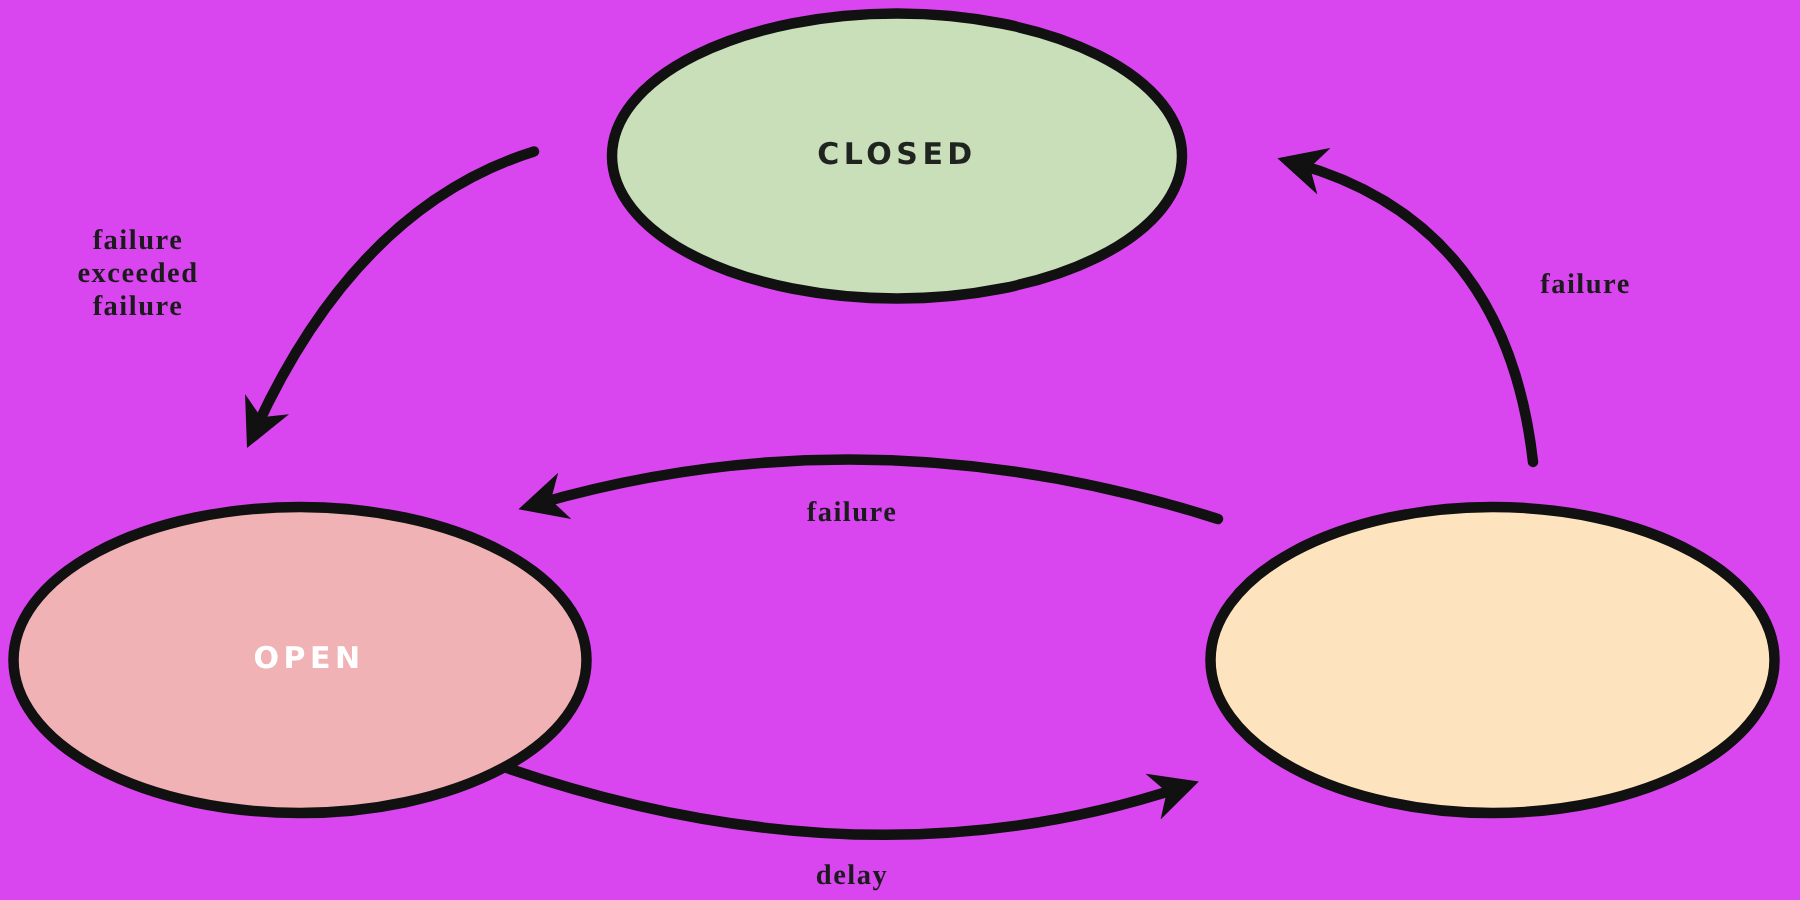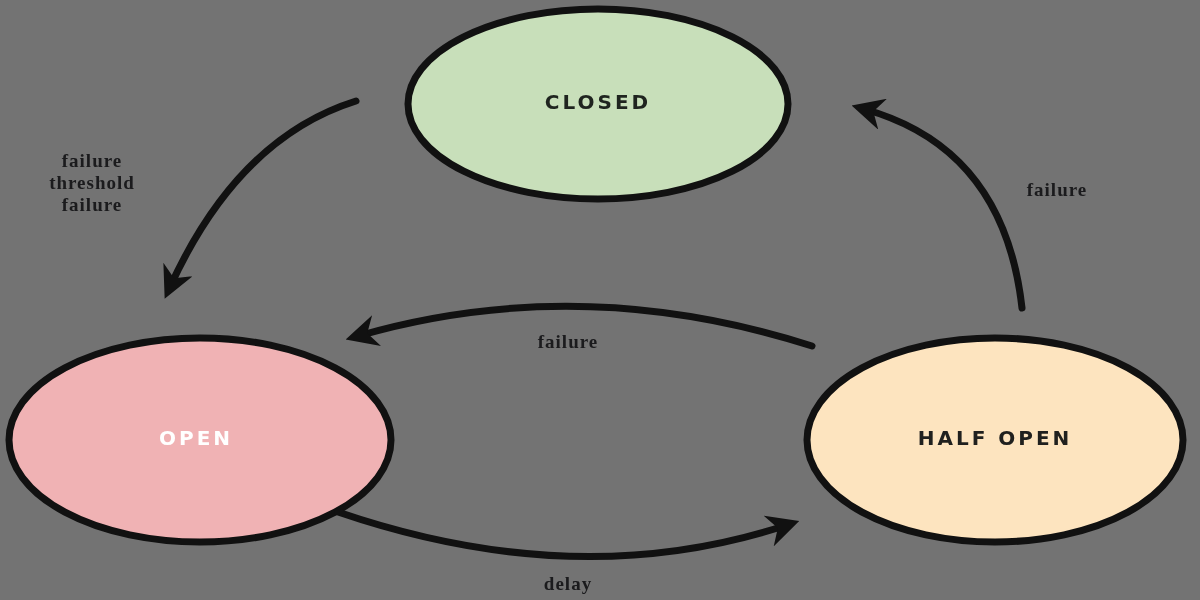--- a/index.html
+++ b/index.html
@@ -5,21 +5,21 @@
   html, body {
     margin: 0; padding: 0;
     width: 1200px; height: 600px;
     background: #ffffff;
     overflow: hidden;
     font-family: "DejaVu Sans", "Liberation Sans", sans-serif;
   }
   .stage {
     position: relative;
     width: 1200px; height: 600px;
-    background: #737373;
+    background: #d946ef;
   }
   .stage svg { position: absolute; left: 0; top: 0; }
   .edge-path {
     fill: none;
     stroke: #111111;
     stroke-width: 7;
     stroke-linecap: round;
   }
   .node-ellipse {
     stroke: #111111;
@@ -60,25 +60,24 @@
     <ellipse class="node-ellipse" cx="200" cy="440" rx="191" ry="102" fill="#f0b2b4"></ellipse>
     <ellipse class="node-ellipse" cx="995" cy="440" rx="188" ry="102" fill="#fde4bf"></ellipse>
 
     <path class="edge-path" d="M356,101 Q238,138 170,287" marker-end="url(#arrowhead)"></path>
     <path class="edge-path" d="M1022,308 Q1004,148 864,109" marker-end="url(#arrowhead)"></path>
     <path class="edge-path" d="M812,346 Q580,272 358,336" marker-end="url(#arrowhead)"></path>
     <path class="edge-path" d="M338,512 Q578,594 787,525" marker-end="url(#arrowhead)"></path>
   </svg>
 
   <div class="label node-label" style="left: 598px; top: 102px; color: rgb(31, 36, 31);">CLOSED</div>
-  <div class="label node-label" style="left: 196px; top: 438px; color: rgb(255, 255, 255);">OPEN</div>
-  <div class="label node-label" style="left: 995px; top: 438px; color: rgb(32, 32, 30);">HALF OPEN</div>
+  <div class="label node-label" style="left: 206px; top: 438px; color: rgb(255, 255, 255);">OPEN</div>
 
   <div class="label edge-label" style="left:92px; top:183px;">
     <div>failure</div>
-    <div>threshold</div>
+    <div>exceeded</div>
     <div>failure</div>
   </div>
   <div class="label edge-label" style="left:1057px; top:190px;">failure</div>
   <div class="label edge-label" style="left:568px; top:342px;">failure</div>
   <div class="label edge-label" style="left:568px; top:584px;">delay</div>
 
 </div>
 
 </body></html>

